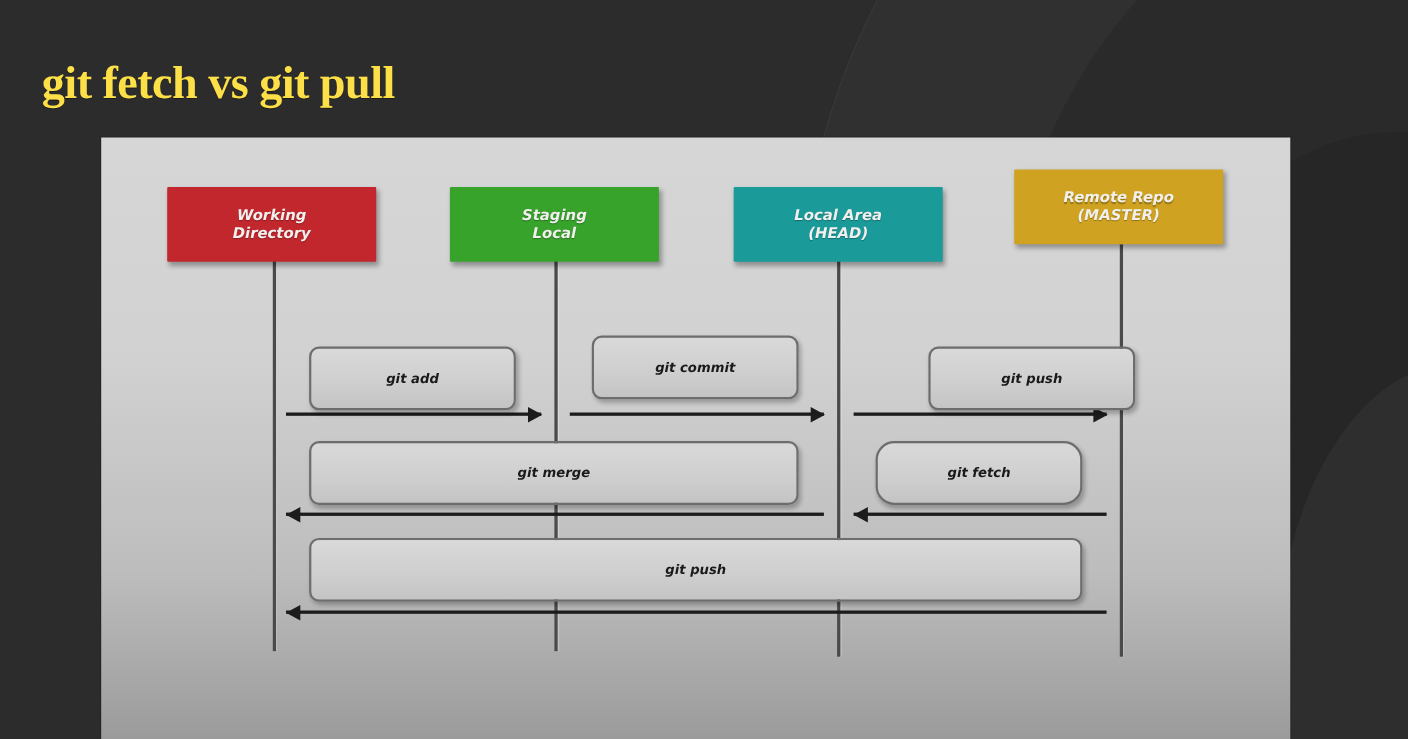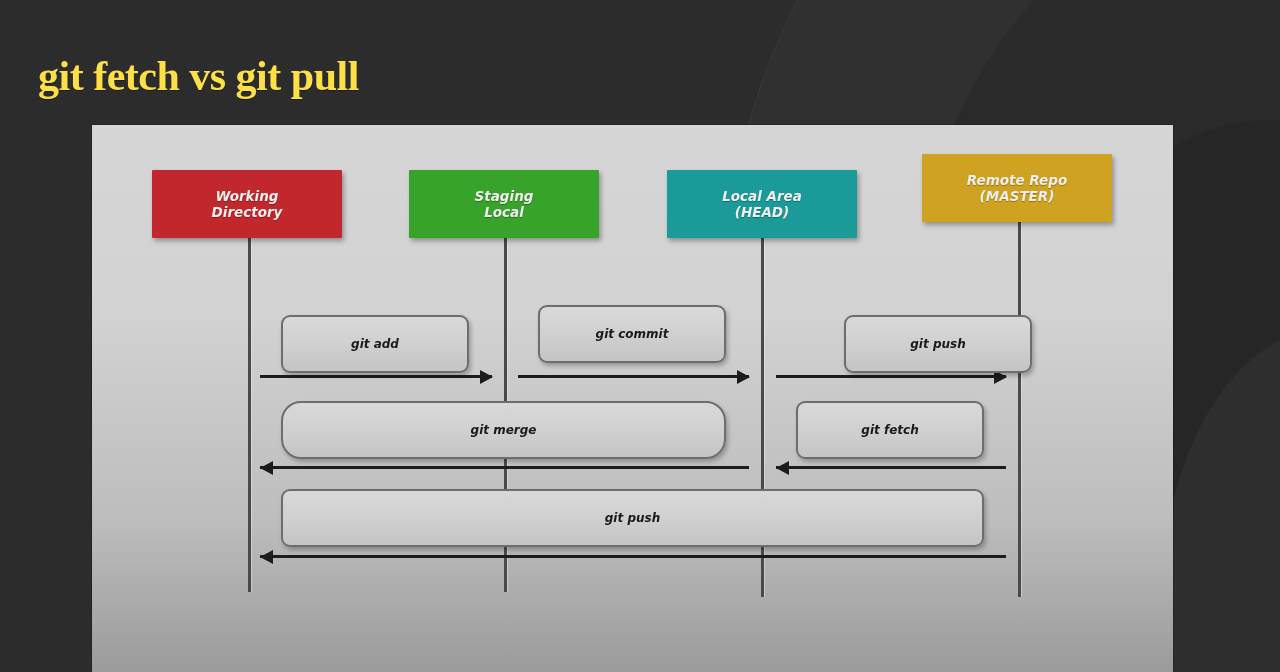--- a/index.html
+++ b/index.html
@@ -192,24 +192,24 @@
     <div id="commands-layer">
         <div class="cmd" style="left: 189px; top: 190px; width: 188px;">
           <span>git add</span>
         </div>
         <div class="cmd" style="left: 446px; top: 180px; width: 188px;">
           <span>git commit</span>
         </div>
         <div class="cmd" style="left: 704px; top: 190px; width: 188px; margin-left: 48px;">
           <span>git push</span>
         </div>
-        <div class="cmd" style="left: 189px; top: 276px; width: 445px; border-radius: 20px;">
+        <div class="cmd" style="left: 189px; top: 276px; width: 445px;">
           <span>git merge</span>
         </div>
-        <div class="cmd" style="left: 704px; top: 276px; width: 188px;">
+        <div class="cmd" style="left: 704px; top: 276px; width: 188px; border-radius: 17px;">
           <span>git fetch</span>
         </div>
         <div class="cmd" style="left: 189px; top: 364px; width: 703px;">
           <span>git push</span>
         </div>
       </div>
   </div>
 </div>
 
 </body></html>

